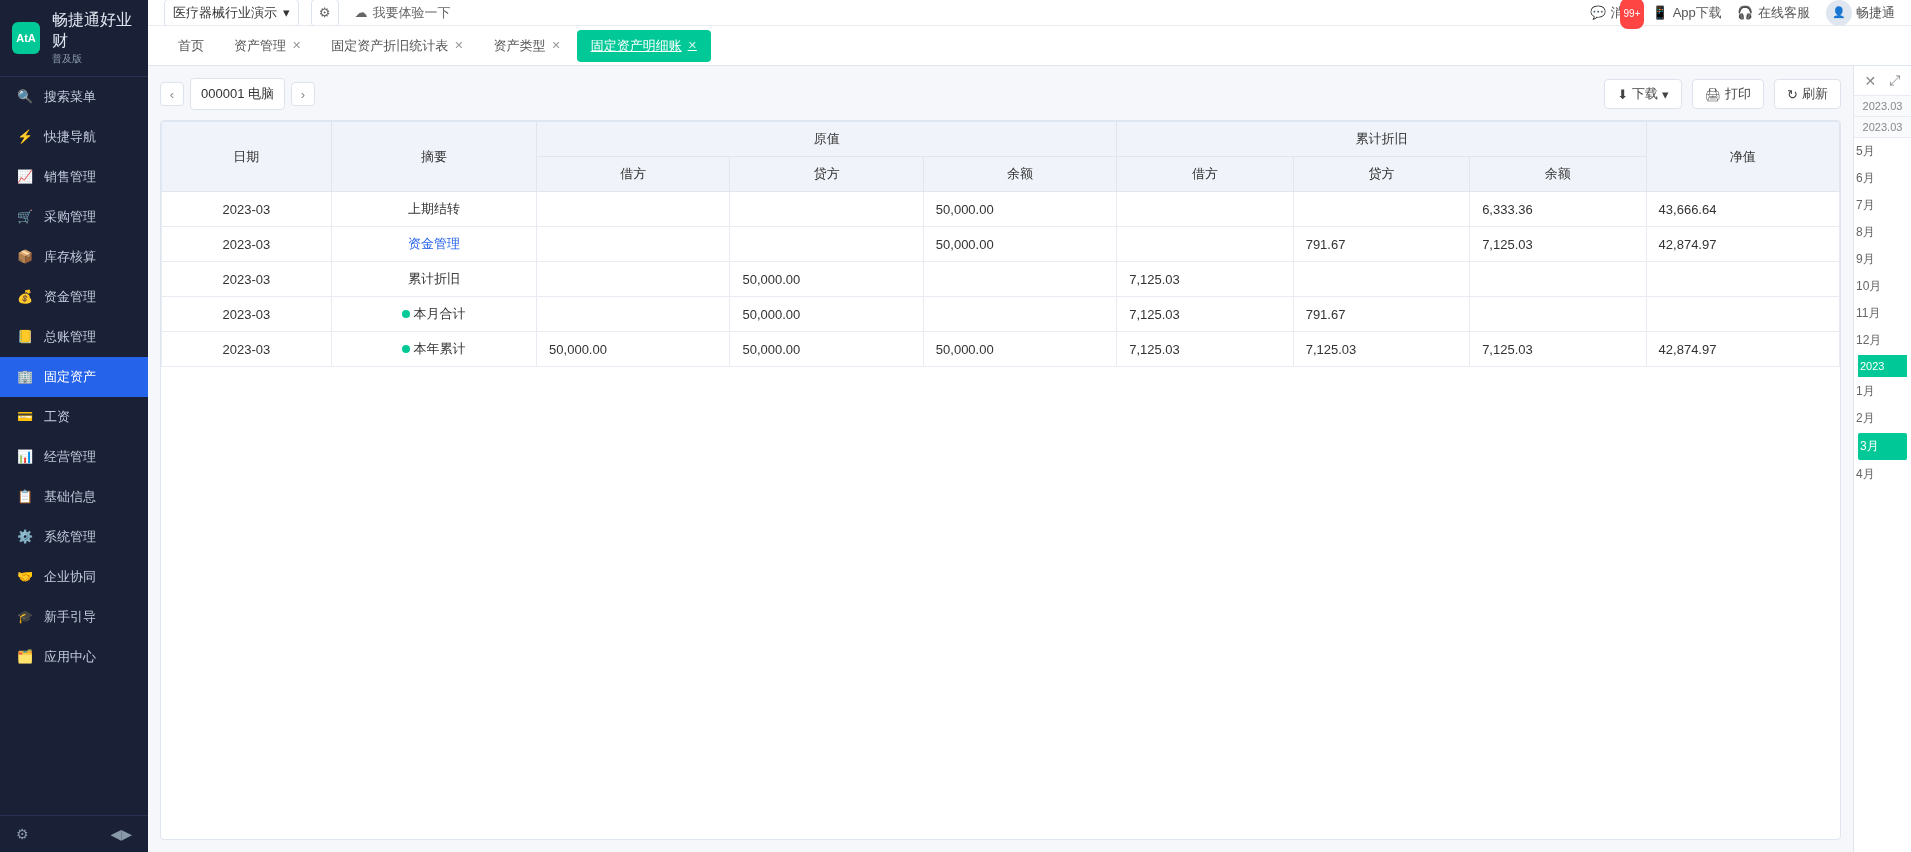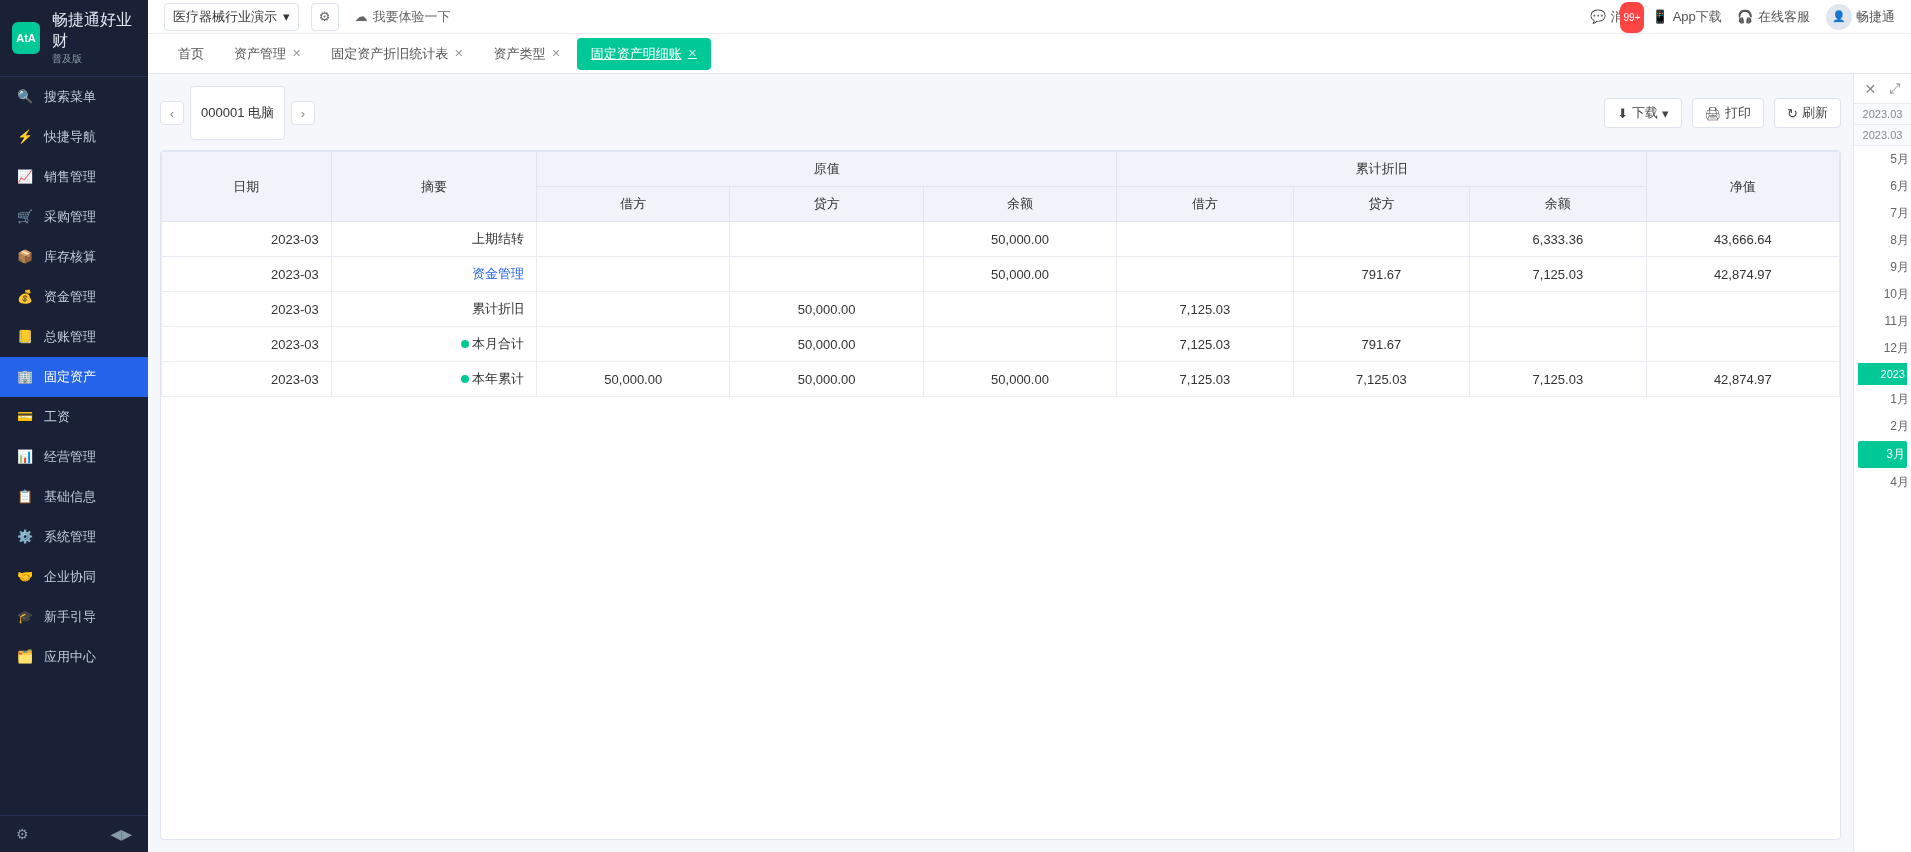--- a/index.html
+++ b/index.html
@@ -65,21 +65,21 @@
     .main {
       flex: 1;
       display: flex;
       flex-direction: column;
       height: 100%;
       overflow: hidden;
     }
 
     
     .topbar {
-      height: 34px;
+      height: 26px;
       background: #fff;
       display: flex;
       align-items: center;
       padding: 0 16px;
       border-bottom: 1px solid #e8ecf0;
       gap: 12px;
       flex-shrink: 0;
     }
     .topbar-company {
       display: flex;
@@ -191,21 +191,21 @@
       border: 1px solid #dde3ed;
       background: white;
       border-radius: 4px;
       display: flex; align-items: center; justify-content: center;
       cursor: pointer; color: #888;
     }
     .asset-id-box {
       border: 1px solid #dde3ed;
       background: white;
       border-radius: 4px;
-      padding: 17px 10px;
+      padding: 6px 10px;
       font-size: 13px;
       color: #333;
     }
     .toolbar-right {
       display: flex; align-items: center; gap: 10px;
     }
     .toolbar-btn {
       display: flex; align-items: center; gap: 4px;
       padding: 5px 12px;
       border: 1px solid #dde3ed;
@@ -238,22 +238,22 @@
       color: #333;
       white-space: nowrap;
     }
     tbody tr td {
       padding: 8px 12px;
       border: 1px solid #e8ecf2;
       text-align: center;
       color: #333;
       white-space: nowrap;
     }
-    .td-left { text-align: right; margin-top: 46px; }
-    .td-right { text-align: center; }
+    .td-left { text-align: center; margin-top: 46px; }
+    .td-right { text-align: left; }
     .text-blue { color: #2563eb; }
     .text-green-badge {
       display: inline-flex; align-items: center; gap: 3px;
     }
     .green-dot {
       width: 8px; height: 8px;
       background: #00c896;
       border-radius: 50%;
       flex-shrink: 0;
     }
@@ -284,21 +284,21 @@
       justify-content: space-around;
       padding: 6px 4px;
       border-bottom: 1px solid #e8ecf2;
     }
     .timeline-close-btn {
       cursor: pointer; color: #888; font-size: 14px;
     }
     .timeline-month {
       font-size: 12px;
       color: #666;
-      text-align: right;
+      text-align: left;
       padding: 5px 2px;
       cursor: pointer;
     }
     .timeline-month.active {
       background: #00c896;
       color: white;
       border-radius: 2px;
       margin: 1px 4px;
     }
     .timeline-month.year-badge {

